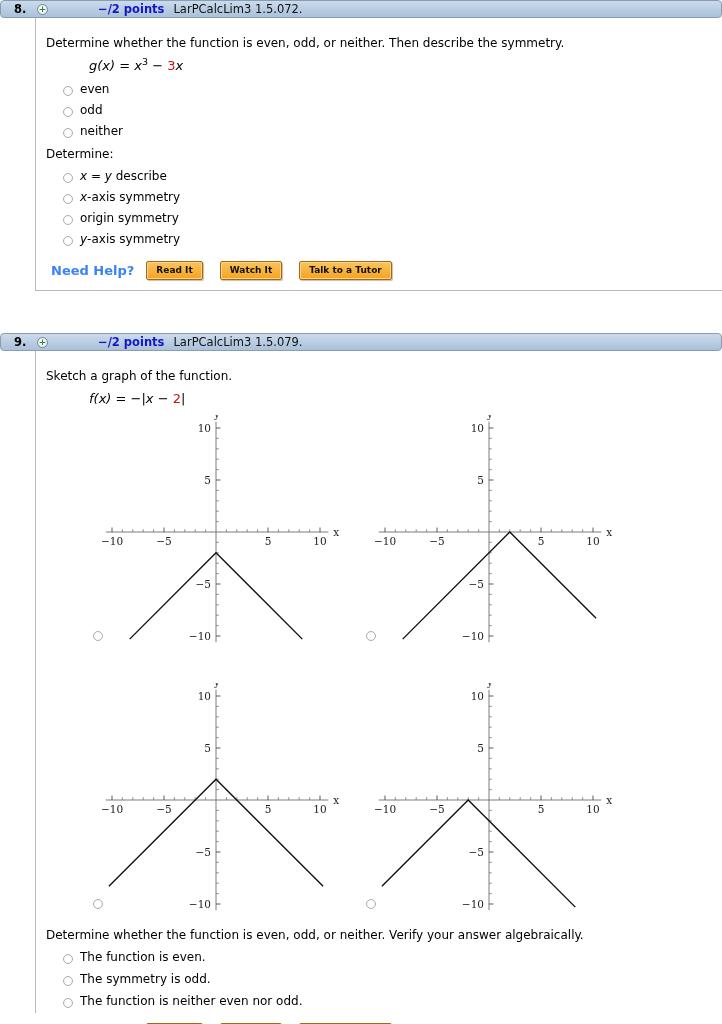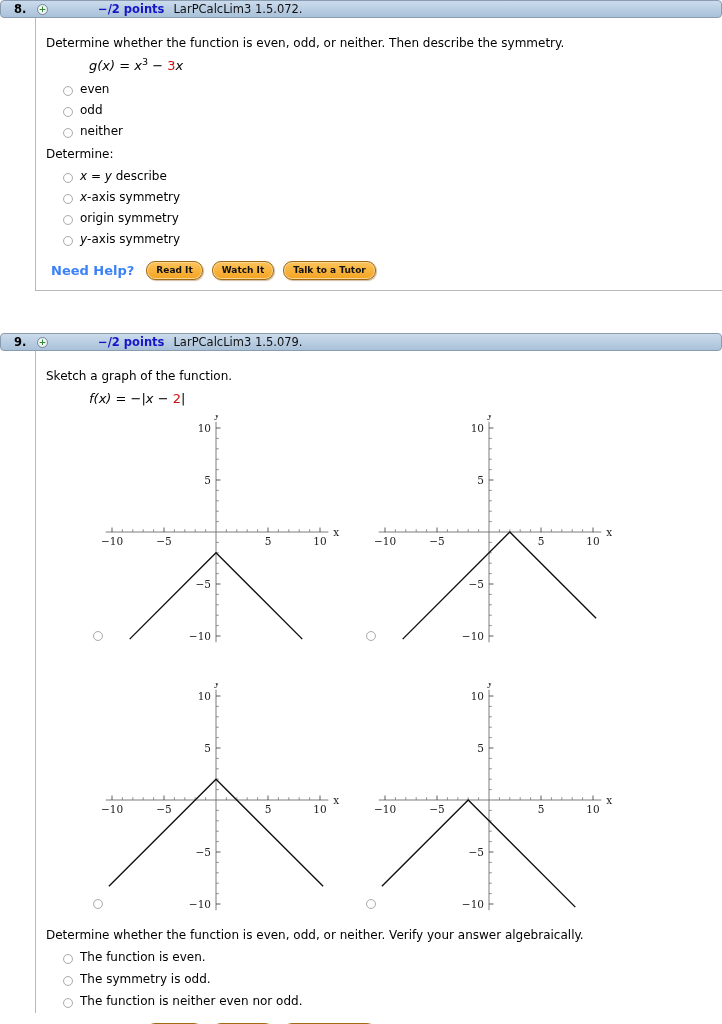--- a/index.html
+++ b/index.html
@@ -45,23 +45,23 @@
     margin:3px 7px 0 0;cursor:pointer;
   }
   .opts{margin-top:7px;}
   .sym-head{margin:8px 0 7px 0;}
   .need-help{display:flex;align-items:center;margin:14px 0 0 5px;}
   .nh-label{color:#3b82f6;font-weight:bold;font-size:13px;margin-right:12px;}
   .wa-btn{
     font-family:"DejaVu Sans","Liberation Sans",sans-serif;
     font-size:9px;font-weight:bold;color:#111;
     background:linear-gradient(#fcc45a,#f3a322);
-    border:1px solid #a06a10;border-radius:9px;
+    border:1px solid #a06a10;border-radius:2px;
     box-shadow:inset 0 0 0 1px #f7d695,1px 1px 1px rgba(120,70,0,.35);
-    padding:3px 9px 4px 9px;margin-right:9px;cursor:pointer;
+    padding:3px 9px 4px 9px;margin-right:17px;cursor:pointer;
   }
   .gap{height:42px;}
   .graph-grid{
     display:grid;grid-template-columns:250px 250px;
     column-gap:23px;row-gap:34px;margin:6px 0 0 45px;
   }
   .graph-cell{position:relative;width:250px;height:234px;}
   .graph-cell .radio{position:absolute;left:2px;bottom:8px;margin:0;}
   .gtick{font-family:"DejaVu Serif","Liberation Serif",serif;font-size:10.5px;fill:#222;}
   .p2{margin-top:11px;}

